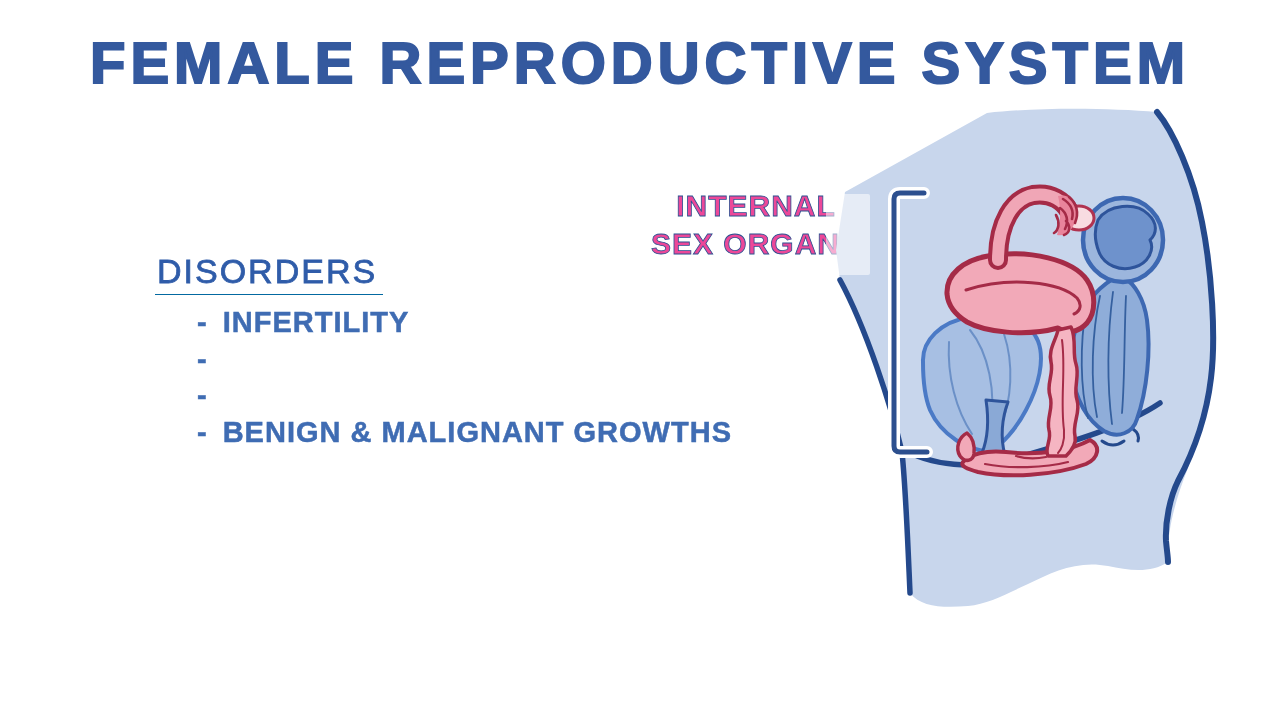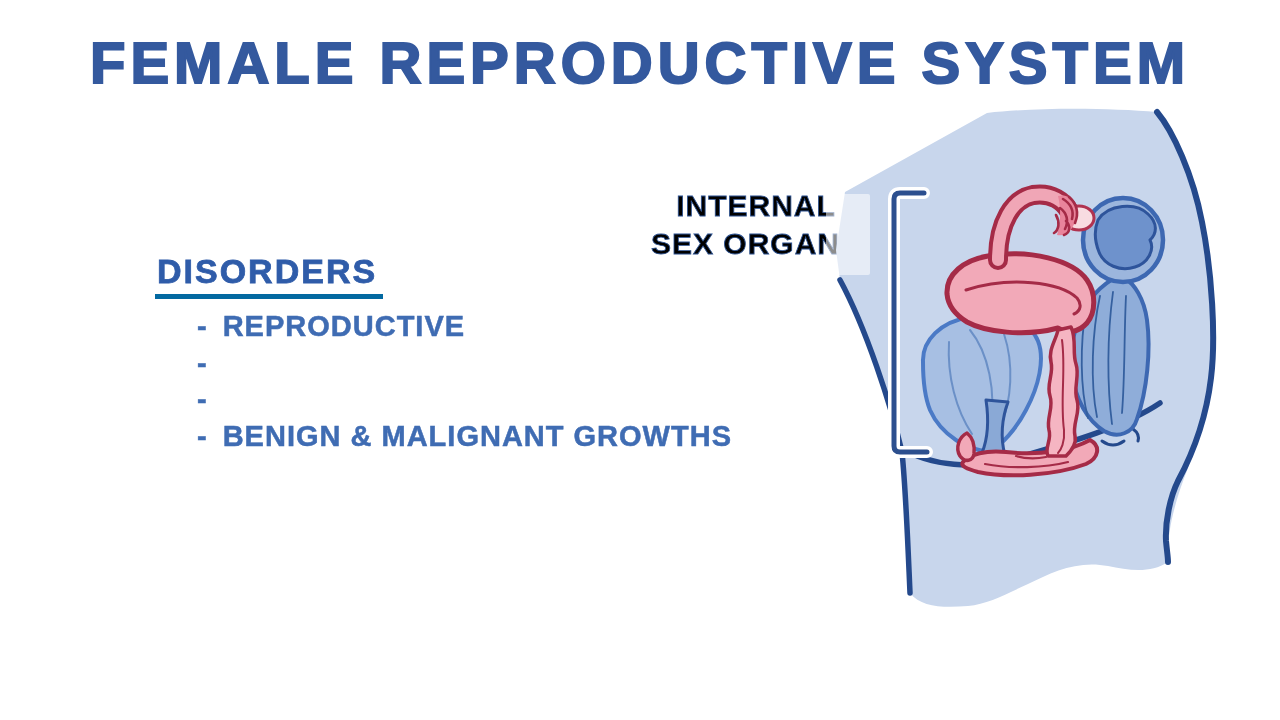--- a/index.html
+++ b/index.html
@@ -8,49 +8,49 @@
     font-family:"Liberation Sans", sans-serif;
   }
   .abs{position:absolute;}
   .title{
     left:0;top:26px;width:1280px;text-align:center;
     font-size:58px;font-weight:bold;letter-spacing:5px;color:#34599e;
     -webkit-text-stroke:2px #34599e;line-height:74px;white-space:nowrap;
   }
   .disorders{left:155px;top:250px;}
   .disorders-heading{
-    display:inline-block;font-size:34px;font-weight:bold;letter-spacing:2px;
+    display:inline-block;font-size:34px;font-weight:normal;letter-spacing:2px;
     color:#2f5ca9;-webkit-text-stroke:0.8px #2f5ca9;line-height:42px;
-    border-bottom:5px solid #0369a1;padding:0 6px 2px 2px;text-align:right;
+    border-bottom:1px solid #0369a1;padding:0 6px 2px 2px;text-align:right;
   }
   .disorders-list{margin:9px 0 0 42px;padding:0;list-style:none;}
   .disorders-list li{
     display:flex;align-items:baseline;
     font-size:29px;font-weight:bold;letter-spacing:1px;color:#3f6cb3;
     -webkit-text-stroke:0.5px #3f6cb3;line-height:36.5px;white-space:nowrap;
   }
   .dash{margin-right:15px;}
   .organ-label{
     left:645px;top:187px;width:222px;text-align:center;
-    font-size:30px;font-weight:bold;letter-spacing:1px;color:#000000;
+    font-size:30px;font-weight:bold;letter-spacing:1px;color:#ec4899;
     -webkit-text-stroke:0.8px #2b5191;line-height:38px;
   }
   .illustration{left:820px;top:100px;width:460px;height:630px;}
 </style>
 </head>
 <body>
 
 <div class="abs title">FEMALE REPRODUCTIVE SYSTEM</div>
 
 <div class="abs disorders">
   <div class="disorders-heading">DISORDERS</div>
   <ul class="disorders-list">
     <li>
       <span class="dash">-</span>
-      <span>REPRODUCTIVE</span>
+      <span>INFERTILITY</span>
     </li>
     <li>
       <span class="dash">-</span>
     </li>
     <li>
       <span class="dash">-</span>
     </li>
     <li>
       <span class="dash">-</span>
       <span>BENIGN &amp; MALIGNANT GROWTHS</span>

